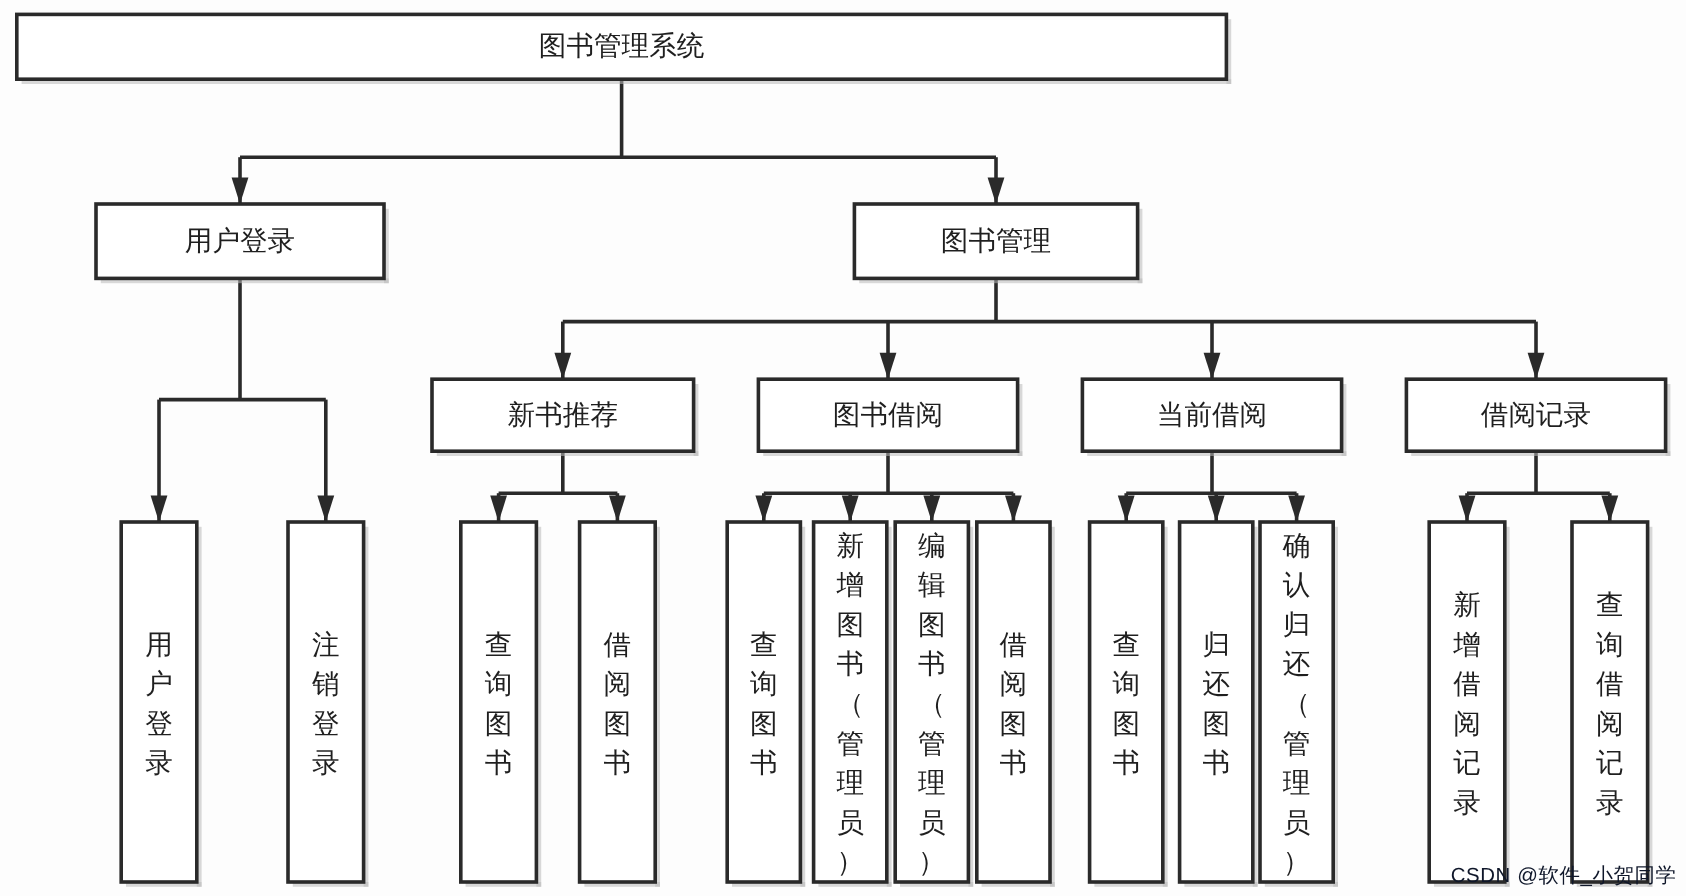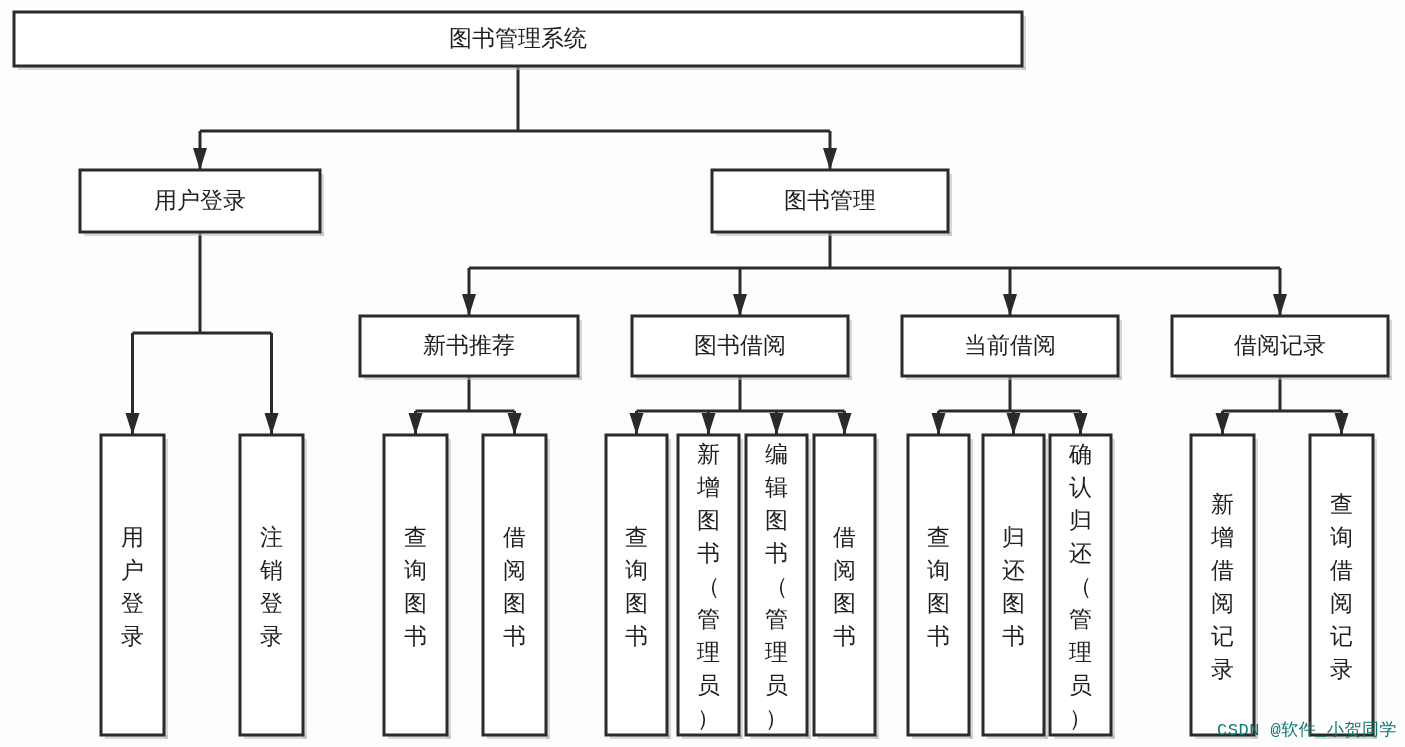--- a/index.html
+++ b/index.html
@@ -53,23 +53,23 @@
   .node-label-v {
     font-family: "Liberation Sans", "DejaVu Sans", sans-serif;
     font-size: 23px;
     fill: #1f1f1f;
     text-anchor: middle;
   }
   .watermark {
     position: absolute;
     right: 8px;
     bottom: 6px;
-    font-family: Liberation Mono, monospace;
+    font-family: Liberation Sans, sans-serif;
     font-size: 17px;
-    color: #0f766e;
+    color: #0f172a;
     letter-spacing: 0.5px;
     white-space: nowrap;
     user-select: none;
   }
 </style>
 </head>
 <body>
 
 <div id="canvas">
   <svg class="diagram" viewBox="0 0 1405 747">

